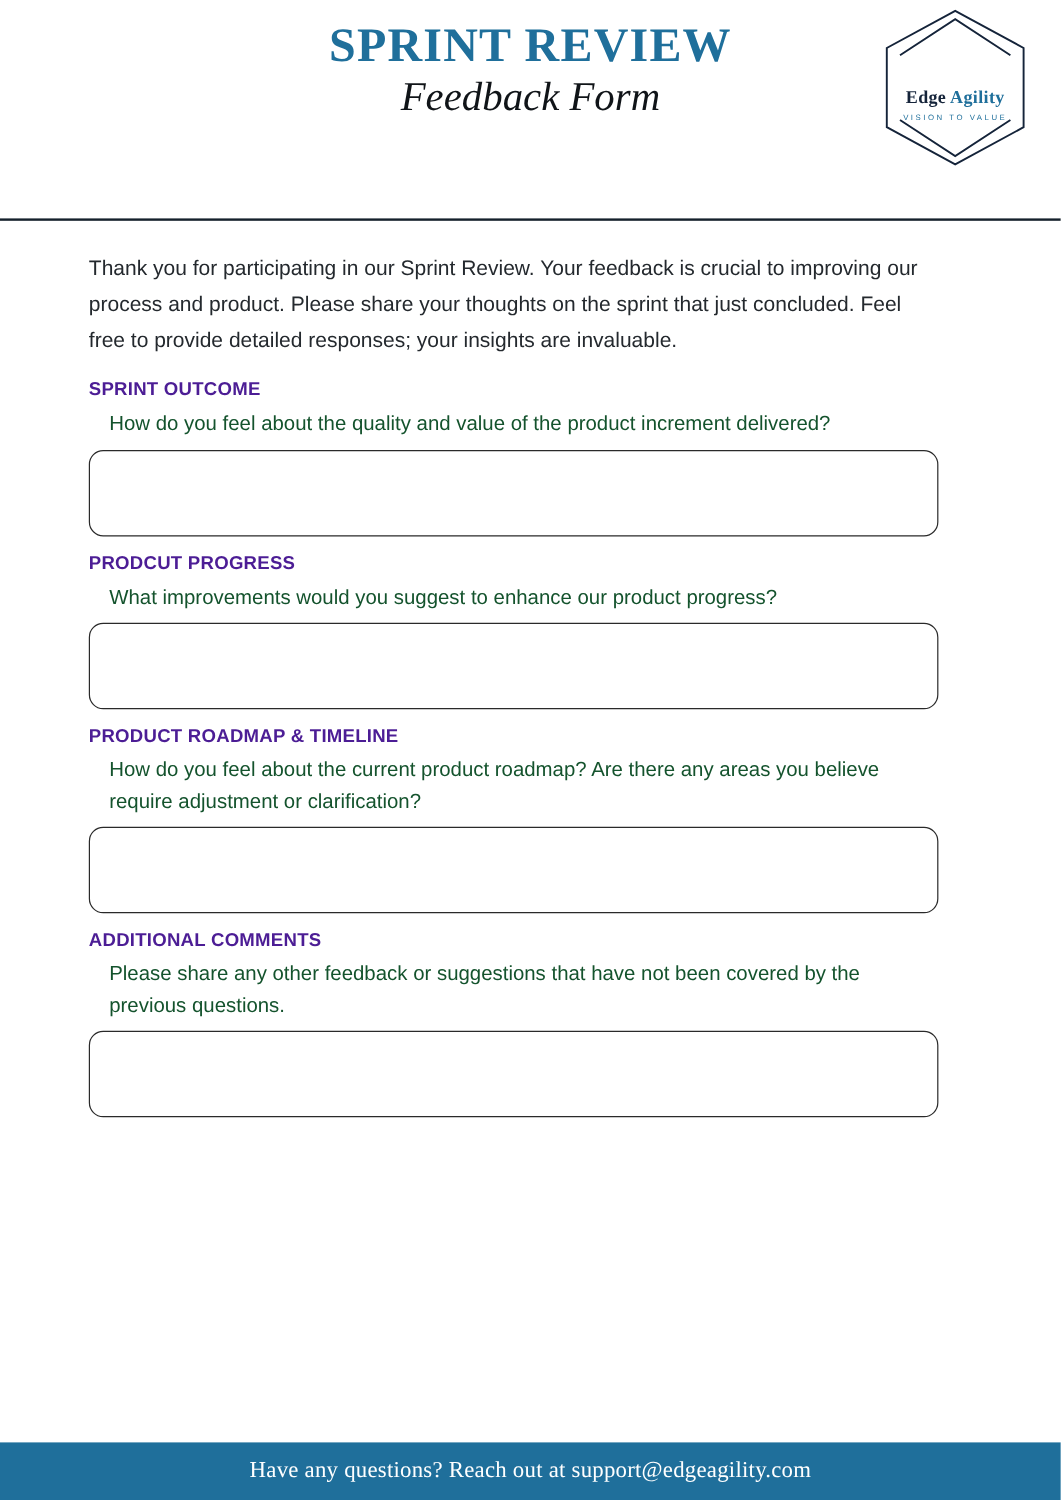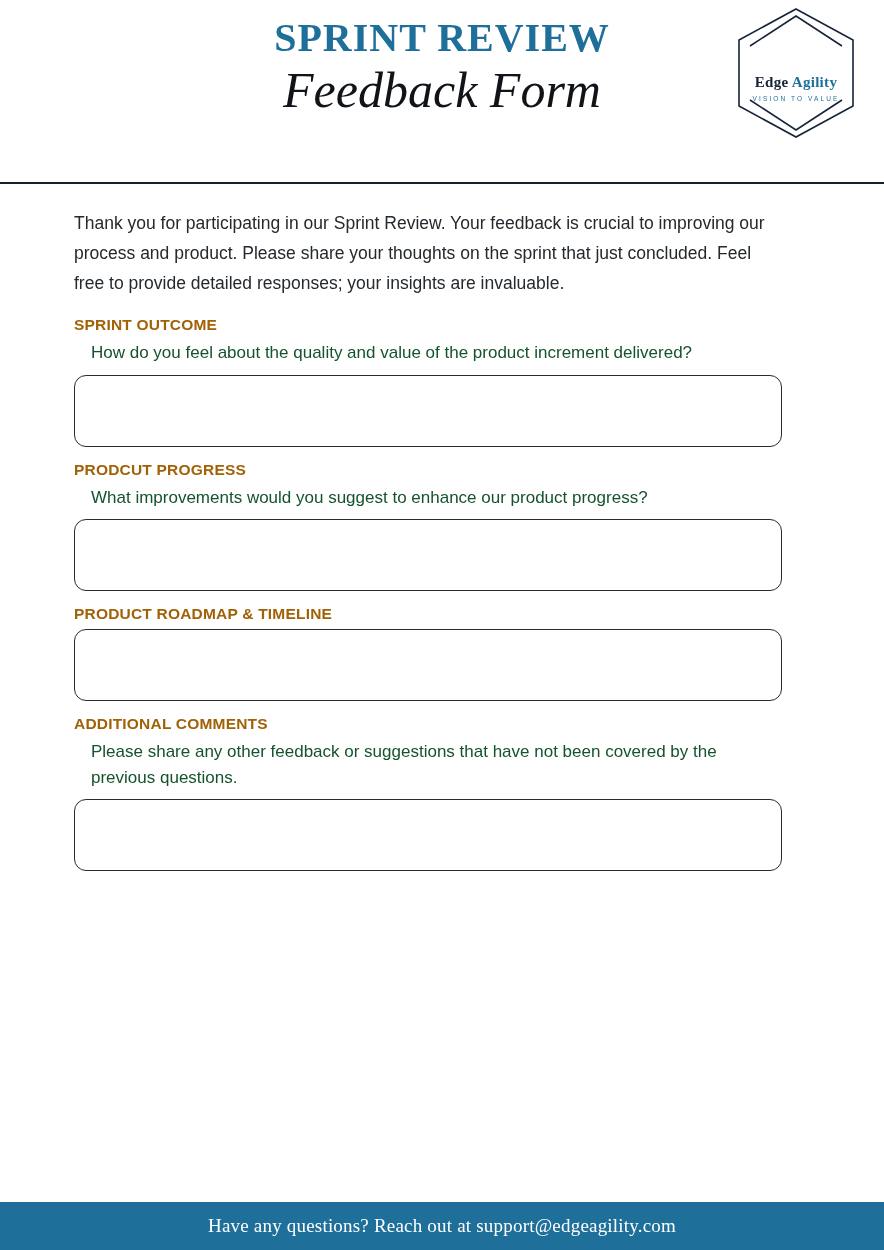--- a/index.html
+++ b/index.html
@@ -35,21 +35,21 @@
     font-weight: bold;
     font-size: 40px;
     letter-spacing: 1px;
     color: #1f6f9b;
     line-height: 1.1;
     text-transform: uppercase;
   }
   .title-sub {
     font-family: "Liberation Serif", serif;
     font-style: italic;
-    font-size: 50px;
+    font-size: 34px;
     color: #101418;
     line-height: 1.15;
     margin-top: 2px;
   }
 
   
   .logo {
     position: absolute;
     right: 28px;
     top: 6px;
@@ -91,21 +91,21 @@
     color: #24292e;
     margin: 0 0 18px 0;
     max-width: 712px;
   }
 
   .section { margin-bottom: 4px; }
   .section-heading {
     font-size: 15.5px;
     font-weight: bold;
     letter-spacing: 0.2px;
-    color: #a16207;
+    color: #4c1d95;
     text-transform: uppercase;
     margin: 0 0 6px 0;
   }
   .section-question {
     font-size: 17px;
     line-height: 1.5;
     color: #14532d;
     margin: 0 0 9px 17px;
     max-width: 660px;
   }
@@ -178,20 +178,21 @@
 
 
   <div class="section">
     <div class="section-heading">PRODCUT PROGRESS</div>
     <div class="section-question">What improvements would you suggest to enhance our product progress?</div>
     <textarea class="answer-box" placeholder="" style=""></textarea>
   </div>
 
   <div class="section">
     <div class="section-heading">PRODUCT ROADMAP &amp; TIMELINE</div>
+    <div class="section-question">How do you feel about the current product roadmap? Are there any areas you believe require adjustment or clarification?</div>
     <textarea class="answer-box" placeholder="" style=""></textarea>
   </div>
 
   <div class="section">
     <div class="section-heading">ADDITIONAL COMMENTS</div>
     <div class="section-question">Please share any other feedback or suggestions that have not been covered by the previous questions.</div>
     <textarea class="answer-box" placeholder="" style=""></textarea>
   </div>
 
 </div>

